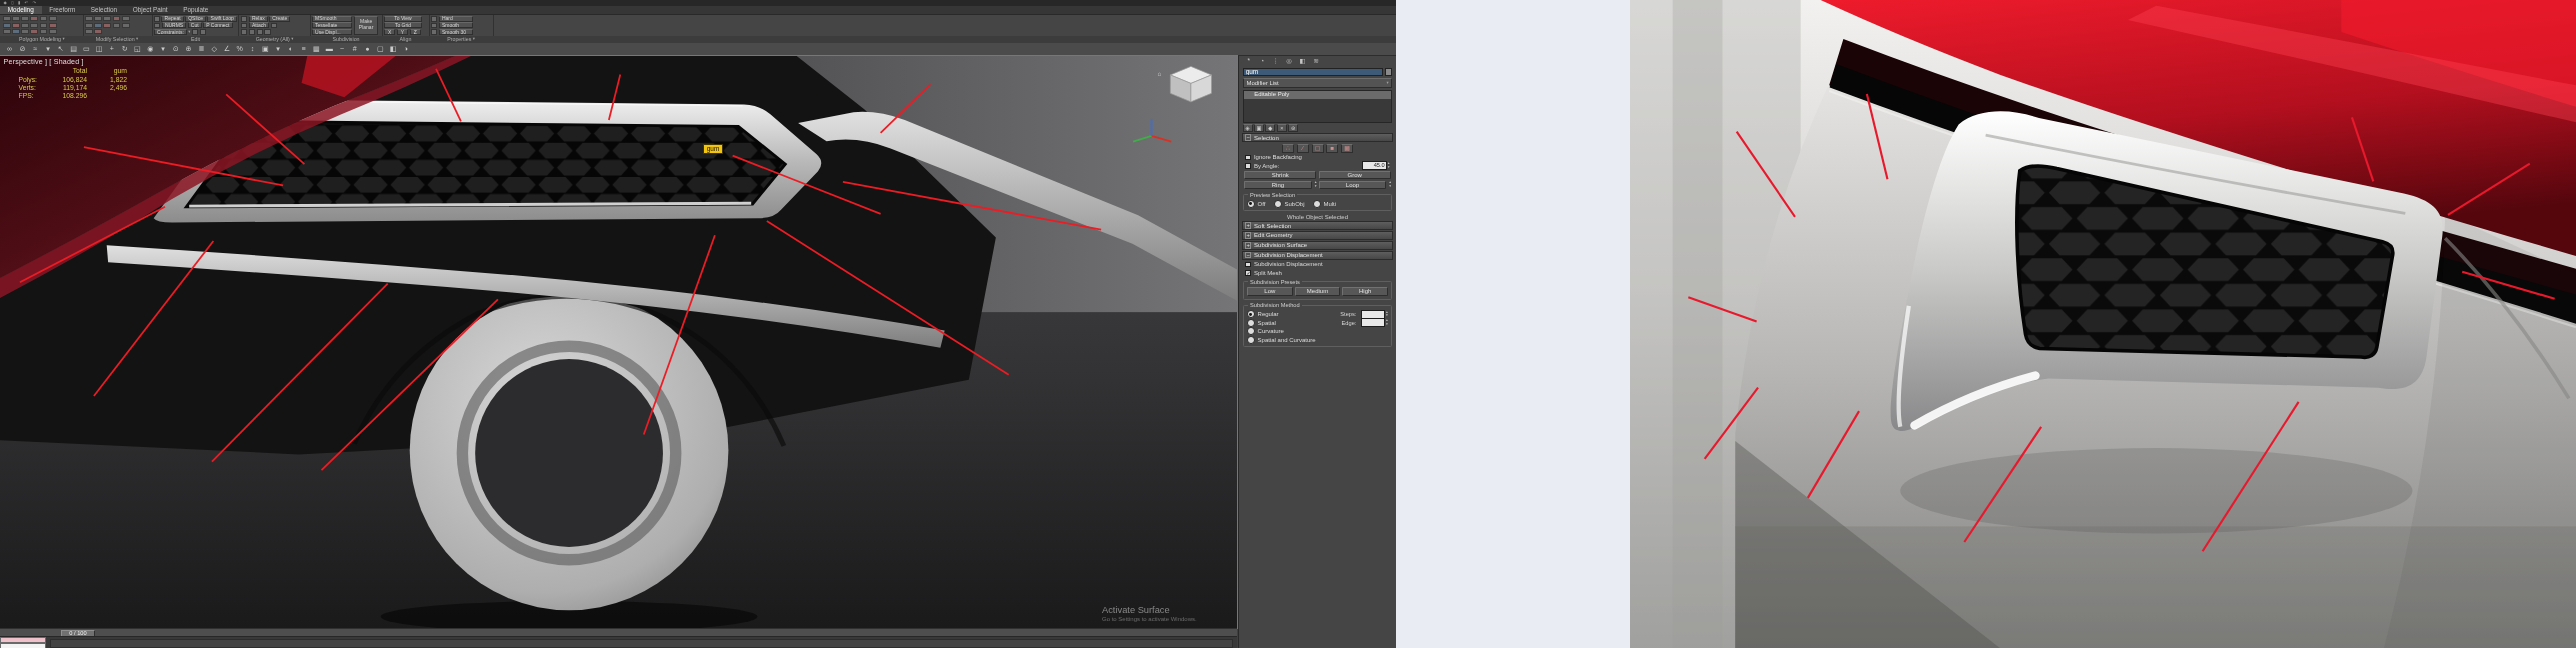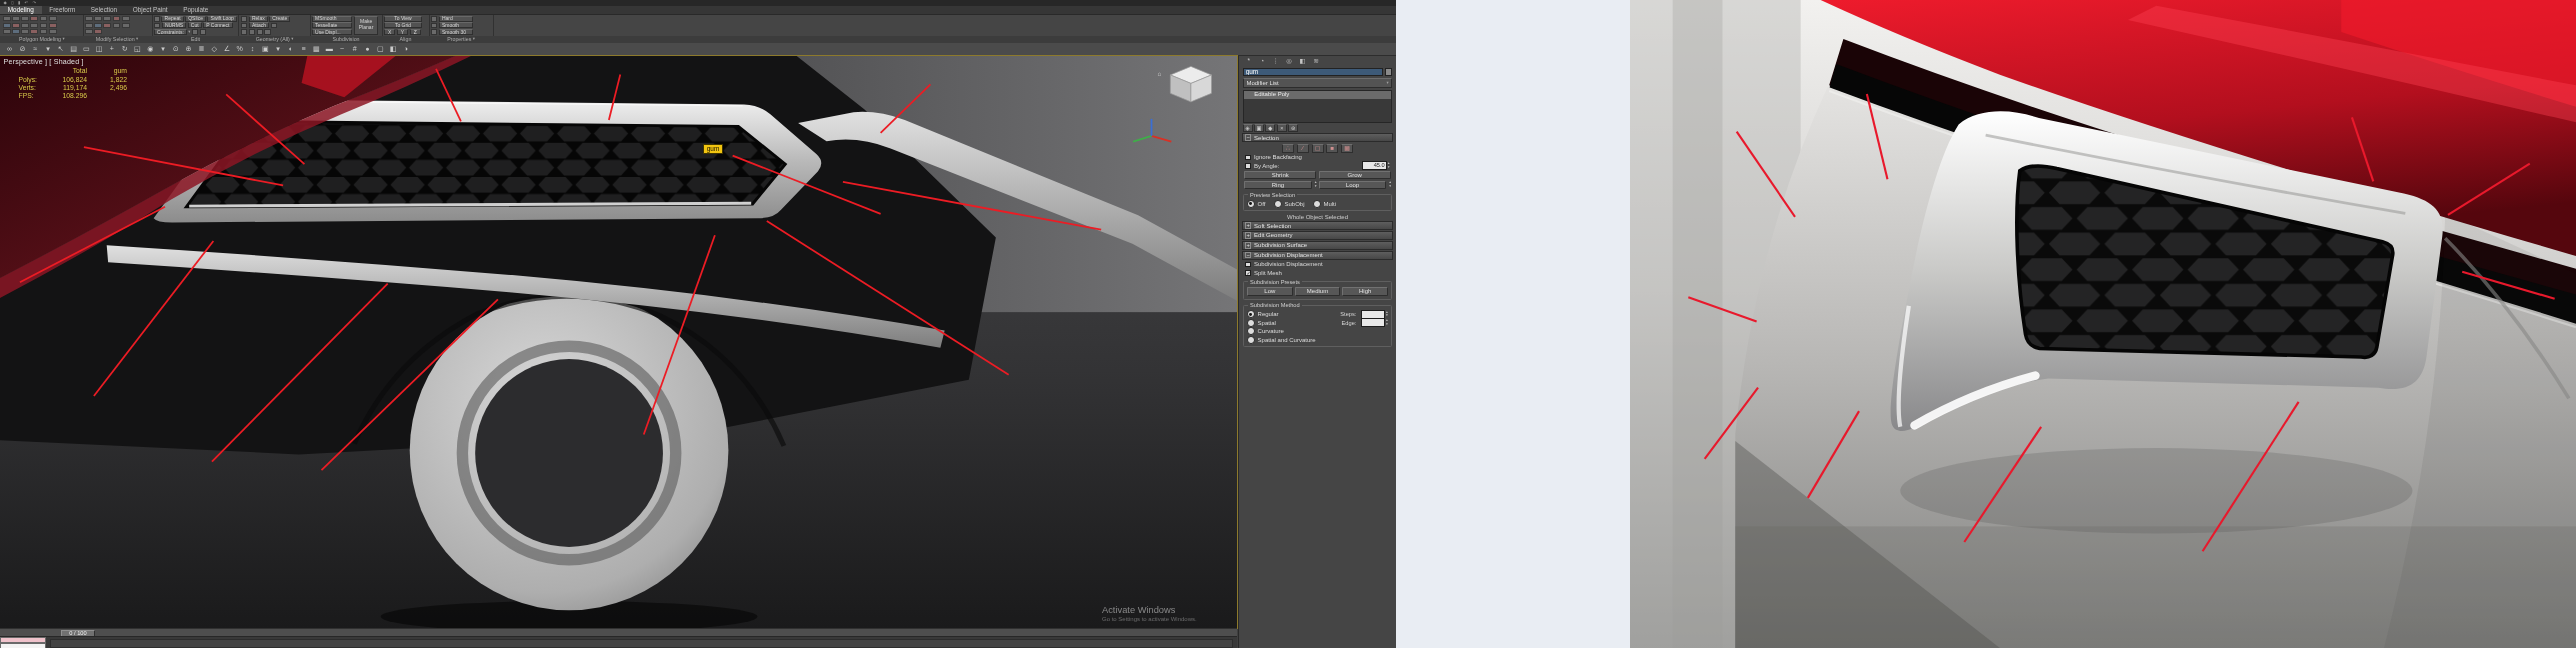--- a/index.html
+++ b/index.html
@@ -422,21 +422,21 @@
       <svg viewBox="0 0 72 52" style="width:100%;height:100%">
         <line x1="36" y1="28" x2="64" y2="36" stroke="#d93025" stroke-width="2.5"></line>
         <line x1="36" y1="28" x2="10" y2="36" stroke="#3fae49" stroke-width="2.5"></line>
         <line x1="36" y1="28" x2="36" y2="4" stroke="#3b6fd4" stroke-width="2.5"></line>
       </svg>
     </div>
 
     <div class="abs vp-tooltip">gum</div>
 
     <div class="abs vp-watermark">
-      <div class="w1">Activate Windows</div>
+      <div class="w1">Activate Surface</div>
       <div class="w2">Go to Settings to activate Windows.</div>
     </div>
   </div>
 
   <div class="abs cpanel">
     <div class="cp-tabs">
         <span class="cpico">*</span>
         <span class="cpico">◔</span>
         <span class="cpico">⋮</span>
         <span class="cpico">◎</span>

